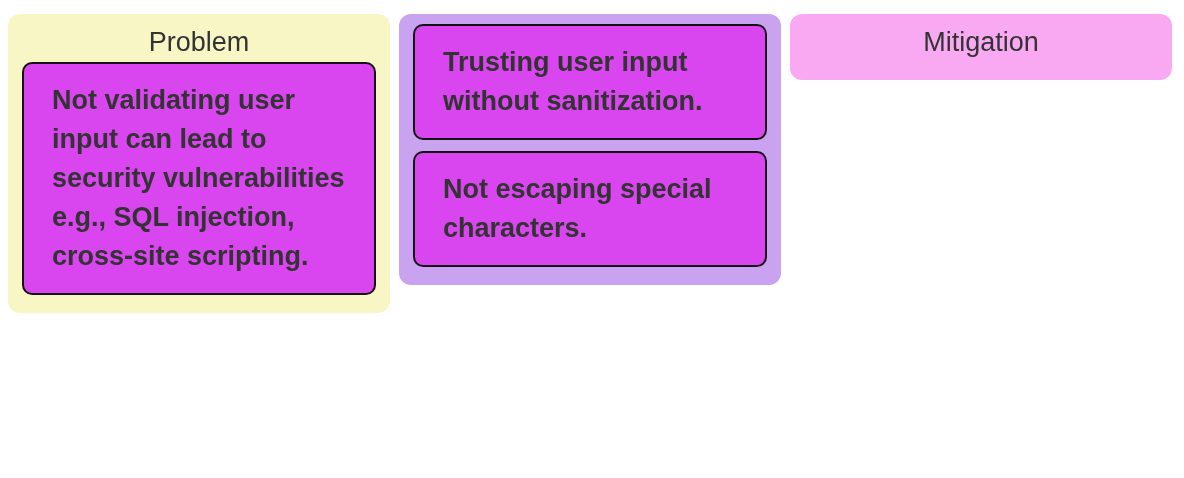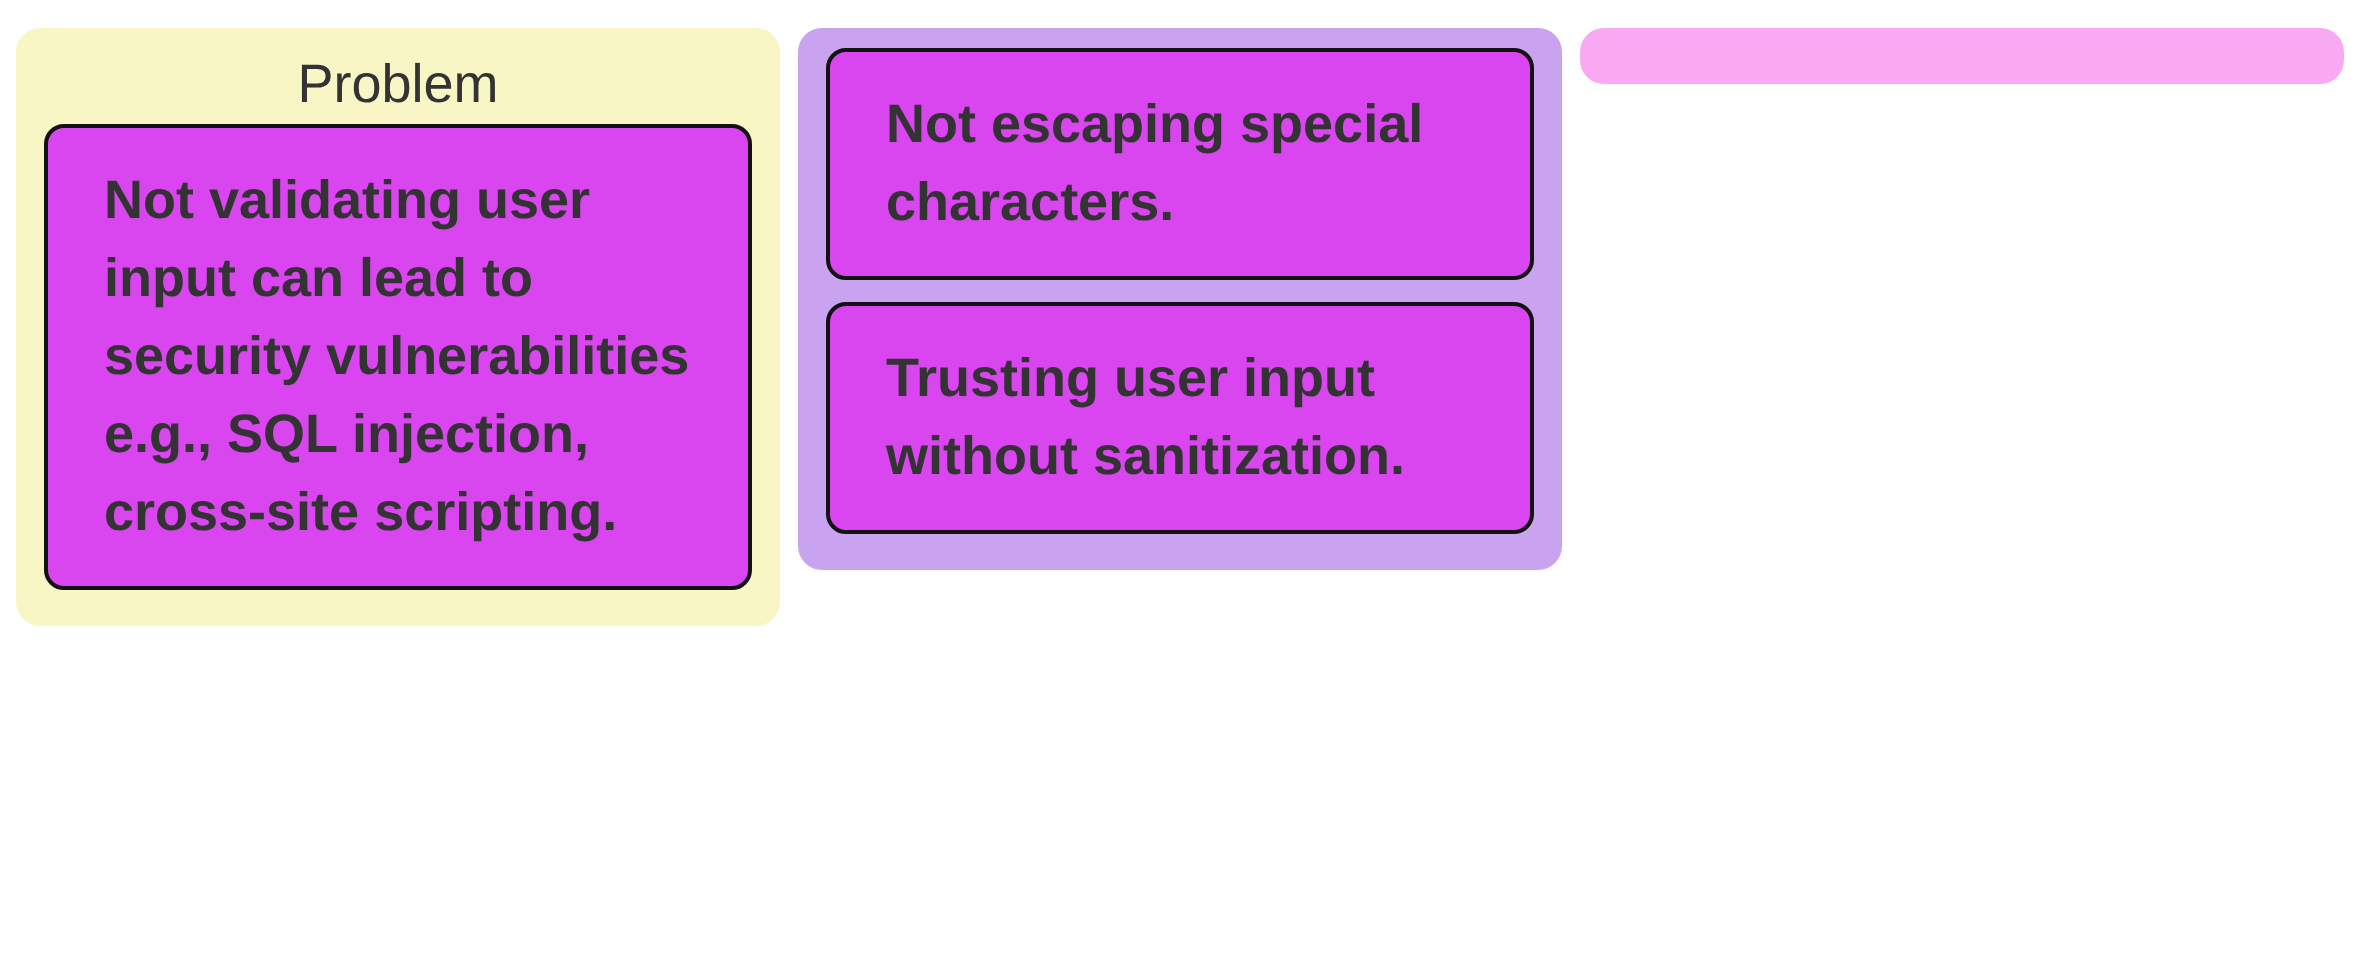--- a/index.html
+++ b/index.html
@@ -57,21 +57,22 @@
 
   <section class="panel" style="background: rgb(248, 246, 197);">
     <div class="panel-title">Problem</div>
     <div class="cards">
       <div class="card">Not validating user input can lead to security vulnerabilities e.g., SQL injection, cross-site scripting.</div>
     </div>
   </section>
 
   <section class="panel" style="background: rgb(201, 163, 240);">
     <div class="cards">
+      <div class="card">Trusting user input without sanitization.</div>
       <div class="card">Not escaping special characters.</div>
-      <div class="card">Trusting user input without sanitization.</div>
     </div>
   </section>
 
   <section class="panel" style="background: rgb(249, 168, 242);">
+    <div class="panel-title">Mitigation</div>
   </section>
 
 </div>
 
 </body></html>

